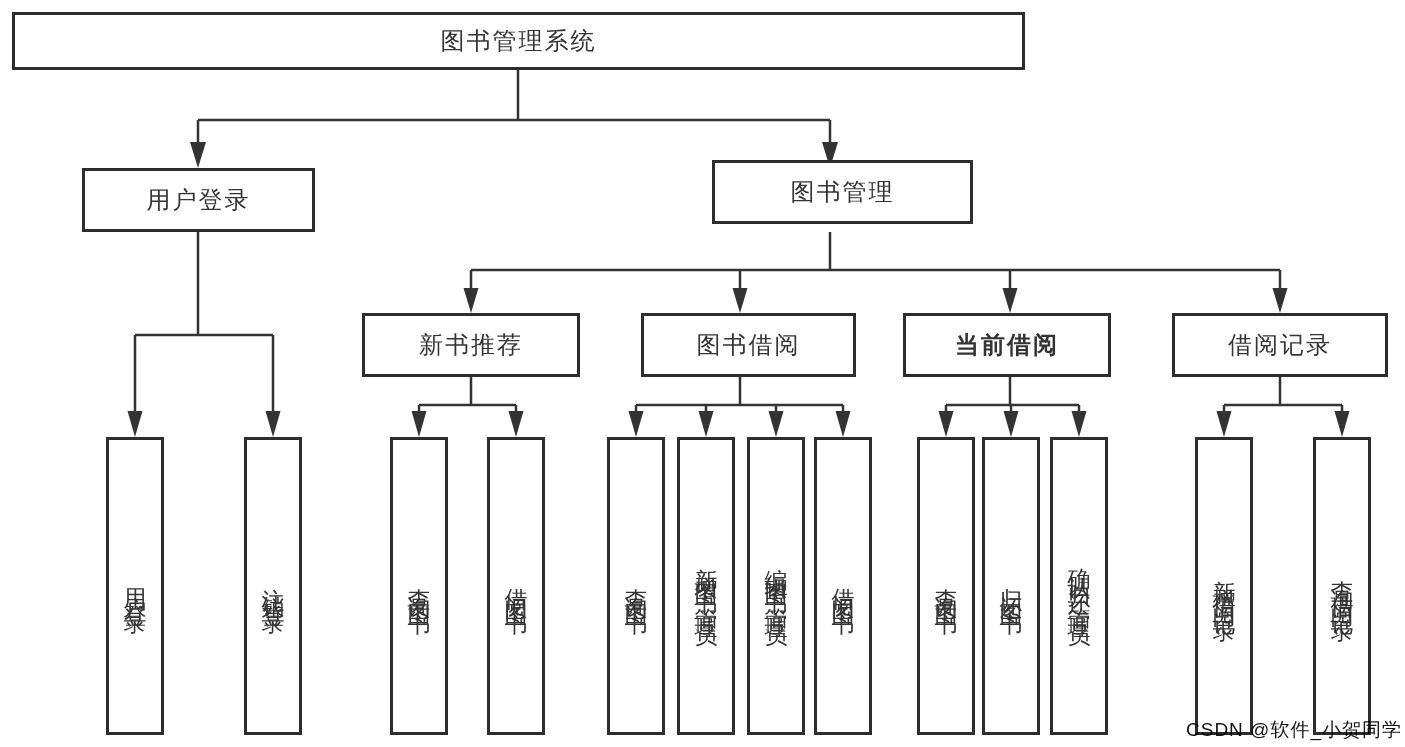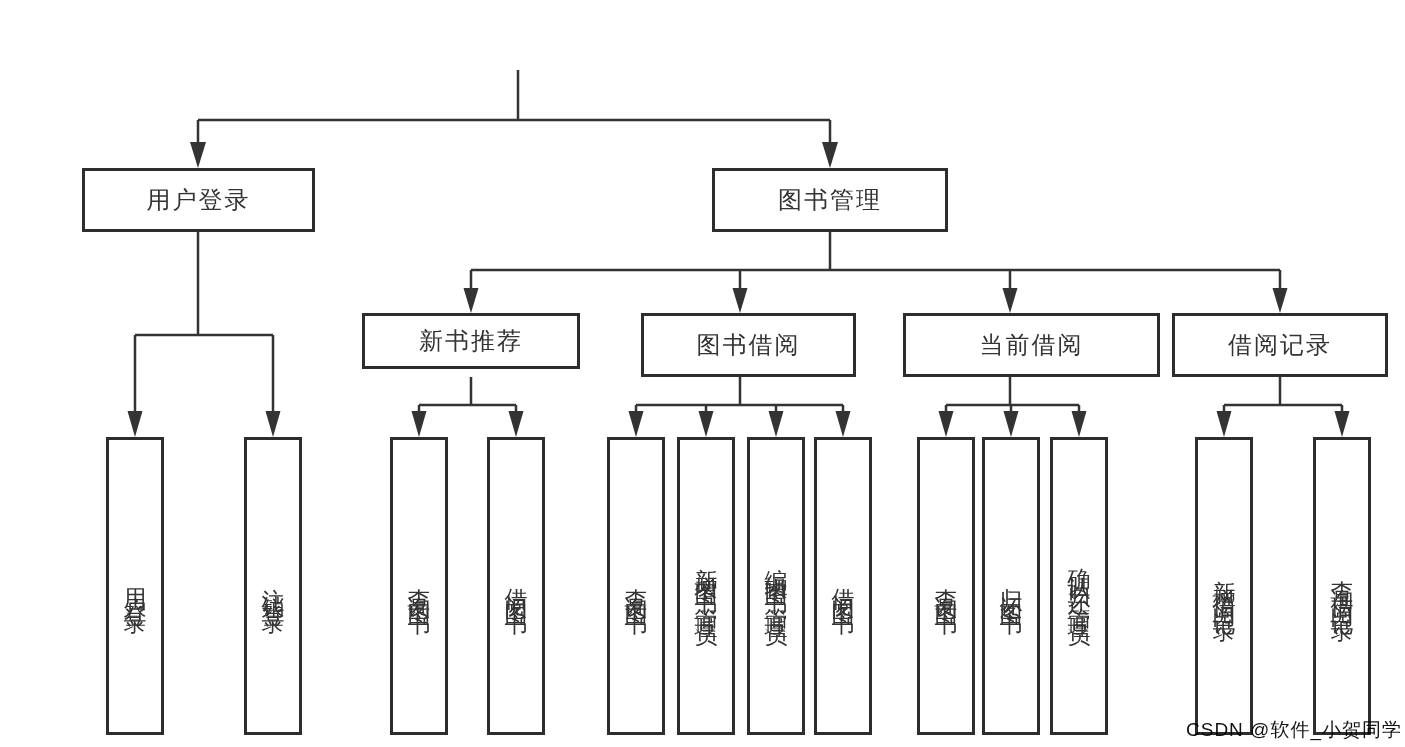--- a/index.html
+++ b/index.html
@@ -16,24 +16,24 @@
   }
   .hbox{font-size:24px;letter-spacing:2px;white-space:nowrap;}
   .vbox{
     writing-mode:vertical-rl;text-orientation:mixed;
     font-size:23px;letter-spacing:8px;
     width:58px;top:437px;height:298px;
   }
   
   .root {left:12px;  top:12px;  width:1013px;height:58px;}
   .b-user{left:82px;  top:168px; width:233px; height:64px;}
-  .b-mgmt{left:712px; top:168px; width:236px; height:64px;}
-  .b-new {left:362px; top:313px; width:218px; height:56px;}
+  .b-mgmt{left:712px; top:160px; width:261px; height:64px;}
+  .b-new {left:362px; top:313px; width:218px; height:64px;}
   .b-bor {left:633px; top:313px; width:215px; height:64px;margin-left:8px;}
-  .b-cur {left:903px; top:313px; width:257px; height:64px;}
+  .b-cur {left:903px; top:313px; width:208px; height:64px;font-weight:bold;}
   .b-rec {left:1172px;top:313px; width:216px; height:64px;}
   
   .l1 {left:106px;} .l2 {left:244px;}
   .l3 {left:390px;} .l4 {left:487px;}
   .l5 {left:607px;} .l6 {left:677px;} .l7 {left:747px;} .l8 {left:814px;}
   .l9 {left:917px;} .l10{left:982px;} .l11{left:1050px;}
   .l12{left:1195px;}.l13{left:1313px;}
   #watermark{
     position:absolute;left:1186px;top:717px;z-index:10;
     font-size:19px;color:#000000;opacity:0.92;white-space:nowrap;
@@ -78,20 +78,21 @@
       <polygon points="768.5,411 783.5,411 776,437"></polygon>
       <polygon points="835.5,411 850.5,411 843,437"></polygon>
       <polygon points="938.5,411 953.5,411 946,437"></polygon>
       <polygon points="1003.5,411 1018.5,411 1011,437"></polygon>
       <polygon points="1071.5,411 1086.5,411 1079,437"></polygon>
       <polygon points="1216.5,411 1231.5,411 1224,437"></polygon>
       <polygon points="1334.5,411 1349.5,411 1342,437"></polygon>
     </g>
   </svg>
 
+  <div class="node hbox root">图书管理系统</div>
 
   <div class="node hbox b-user">用户登录</div>
   <div class="node hbox b-mgmt">图书管理</div>
 
   <div class="node hbox b-new">新书推荐</div>
   <div class="node hbox b-bor">图书借阅</div>
   <div class="node hbox b-cur">当前借阅</div>
   <div class="node hbox b-rec">借阅记录</div>
 
   <div class="node vbox l1">用户登录</div>

